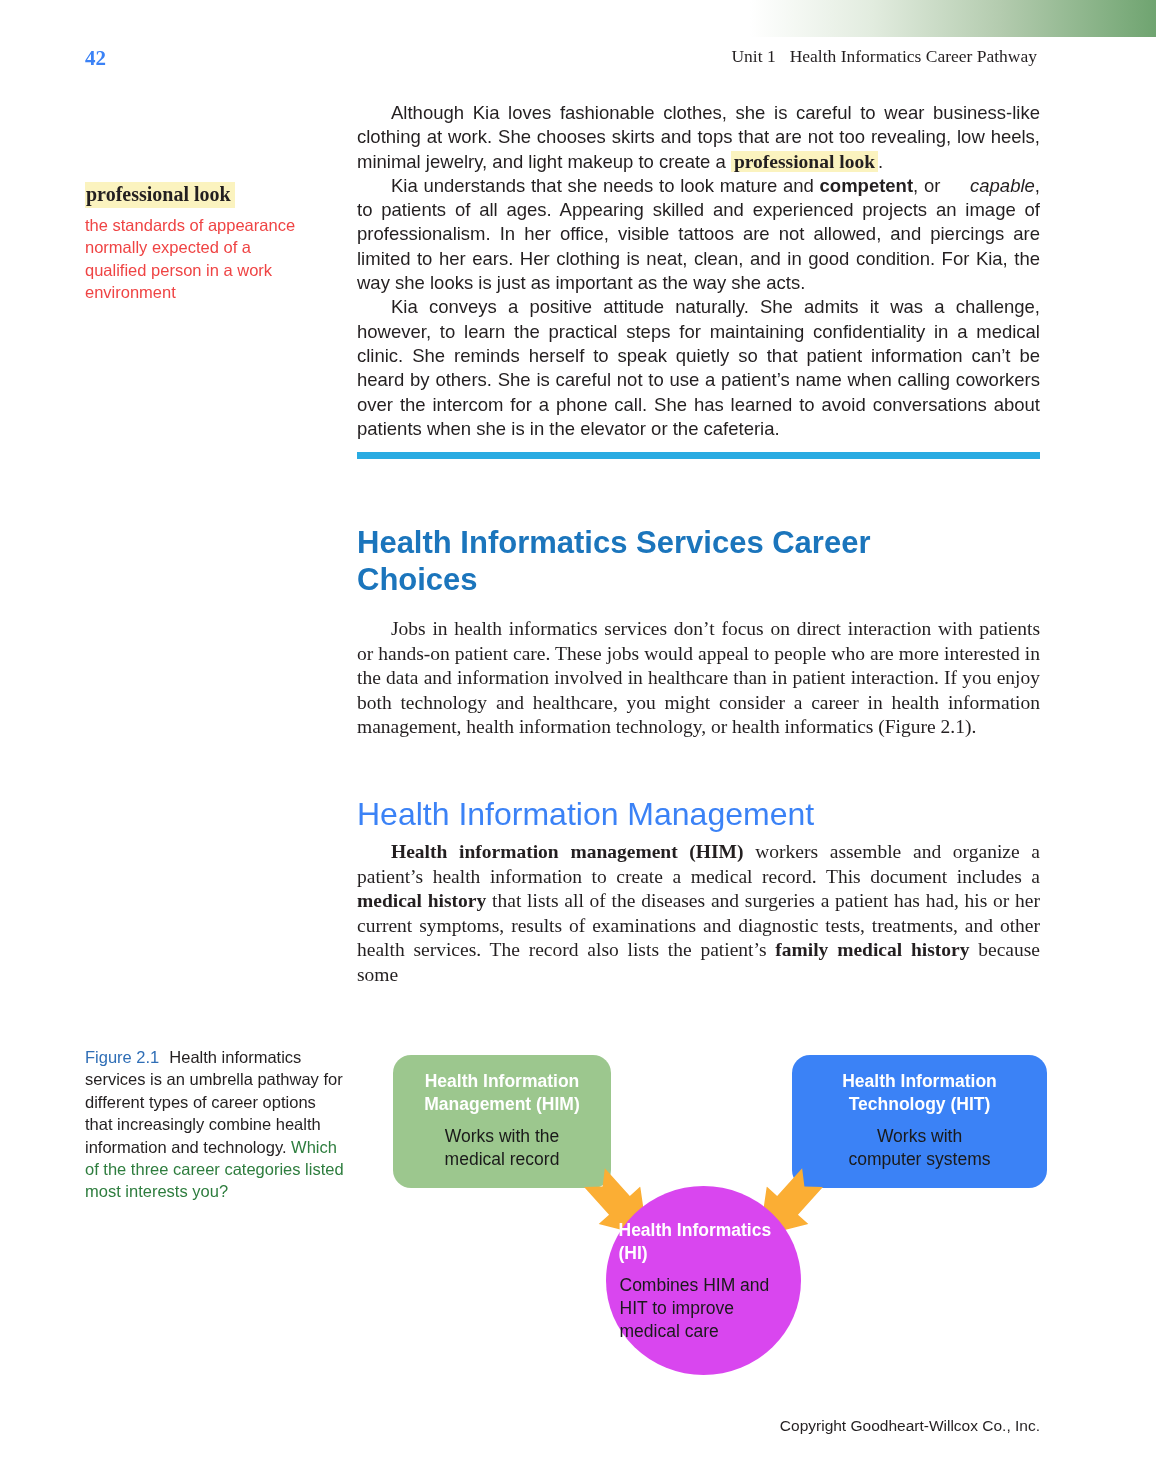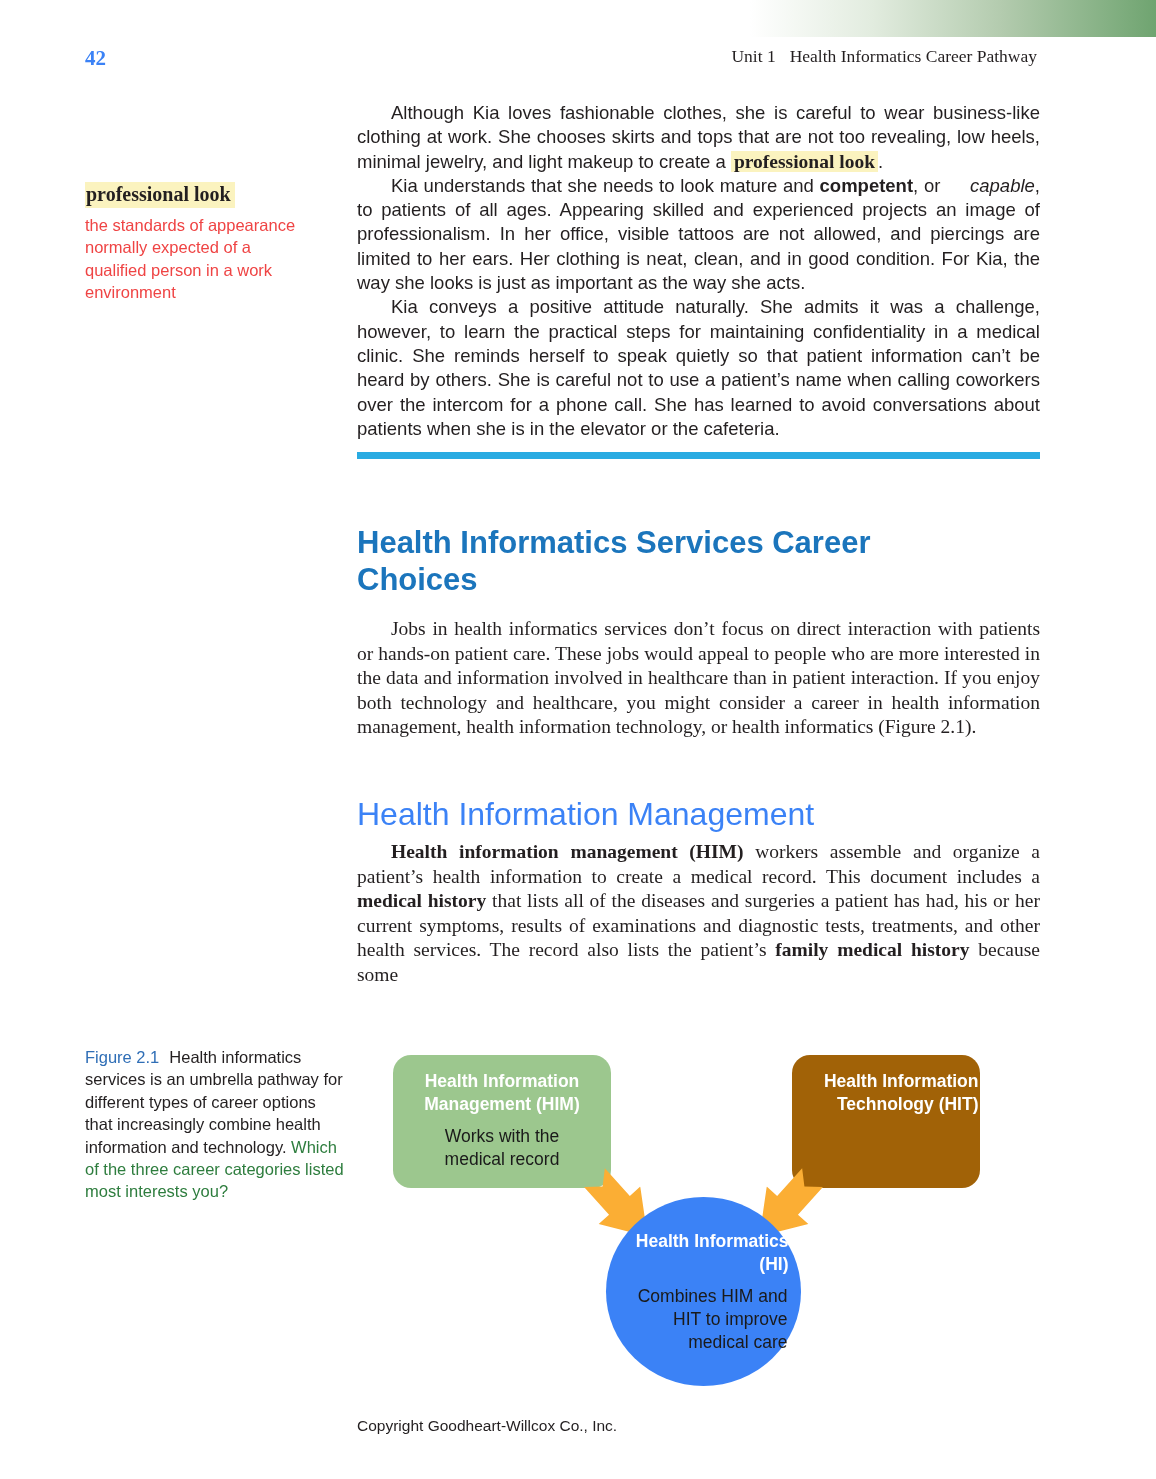--- a/index.html
+++ b/index.html
@@ -96,49 +96,49 @@
   
   .diagram { left: 357px; top: 1040px; width: 683px; height: 370px; }
   .dg-box {
     position: absolute;
     border-radius: 18px;
     text-align: center;
     box-sizing: border-box;
     padding-top: 15px;
   }
   .dg-box-him { left: 36px;  top: 15px; width: 218px; height: 133px; background: #9cc78e; }
-  .dg-box-hit { left: 435px; top: 15px; width: 188px; height: 133px; background: #a16207; text-align: right; }
+  .dg-box-hit { left: 435px; top: 15px; width: 255px; height: 133px; background: #3b82f6; }
   .dg-title {
     color: #ffffff; font-weight: bold;
     font-size: 17.5px; line-height: 23px;
     margin: 0 auto; max-width: 185px;
   }
   .dg-body {
     color: #1a1a1a; font-size: 17.5px; line-height: 23px;
     margin: 9px auto 0 auto; max-width: 155px;
   }
   .dg-circle {
     position: absolute;
-    left: 249px; top: 157px; width: 195px; height: 189px;
+    left: 249px; top: 146px; width: 195px; height: 189px;
     border-radius: 50%;
-    background: #3b82f6;
-    text-align: right;
+    background: #d946ef;
+    text-align: left;
     box-sizing: border-box;
     padding-top: 33px;
   }
   .dg-circle .dg-title { max-width: 170px; }
   .dg-circle .dg-body { max-width: 168px; }
   .arrow-icon { position: absolute; width: 56px; height: 82px; }
   .arrow-left  { left: 236px; top: 126px; transform: rotate(-42deg); }
   .arrow-right { left: 401px; top: 126px; transform: rotate(42deg); }
   .arrow-icon polygon { fill: #fbae34; }
 
   .copyright {
     left: 357px; top: 1417px; width: 683px;
-    text-align: left; font-size: 15.5px; color: #231f20;
+    text-align: right; font-size: 15.5px; color: #231f20;
   }
   .clearfix::after { content: ""; display: table; clear: both; }
 </style>
 </head>
 <body>
 
 <div class="abs green-banner"></div>
 
 <div class="abs header-row clearfix">
   <span class="page-number">42</span>
@@ -172,20 +172,21 @@
   <span class="figure-label">Figure 2.1</span><span>Health informatics services is an umbrella pathway for different types of career options that increasingly combine health information and technology. </span><span class="figure-question">Which of the three career categories listed most interests you?</span>
 </div>
 
 <div class="abs diagram">
   <div class="dg-box dg-box-him">
     <div class="dg-title">Health Information Management (HIM)</div>
     <div class="dg-body">Works with the medical record</div>
   </div>
   <div class="dg-box dg-box-hit">
     <div class="dg-title">Health Information Technology (HIT)</div>
+    <div class="dg-body">Works with computer systems</div>
   </div>
 
   <svg class="arrow-icon arrow-left" viewBox="0 0 60 85" xmlns="http://www.w3.org/2000/svg">
     <polygon points="15,0 30,13 45,0 45,40 60,40 30,85 0,40 15,40"></polygon>
   </svg>
   <svg class="arrow-icon arrow-right" viewBox="0 0 60 85" xmlns="http://www.w3.org/2000/svg">
     <polygon points="15,0 30,13 45,0 45,40 60,40 30,85 0,40 15,40"></polygon>
   </svg>
 
   <div class="dg-circle">

